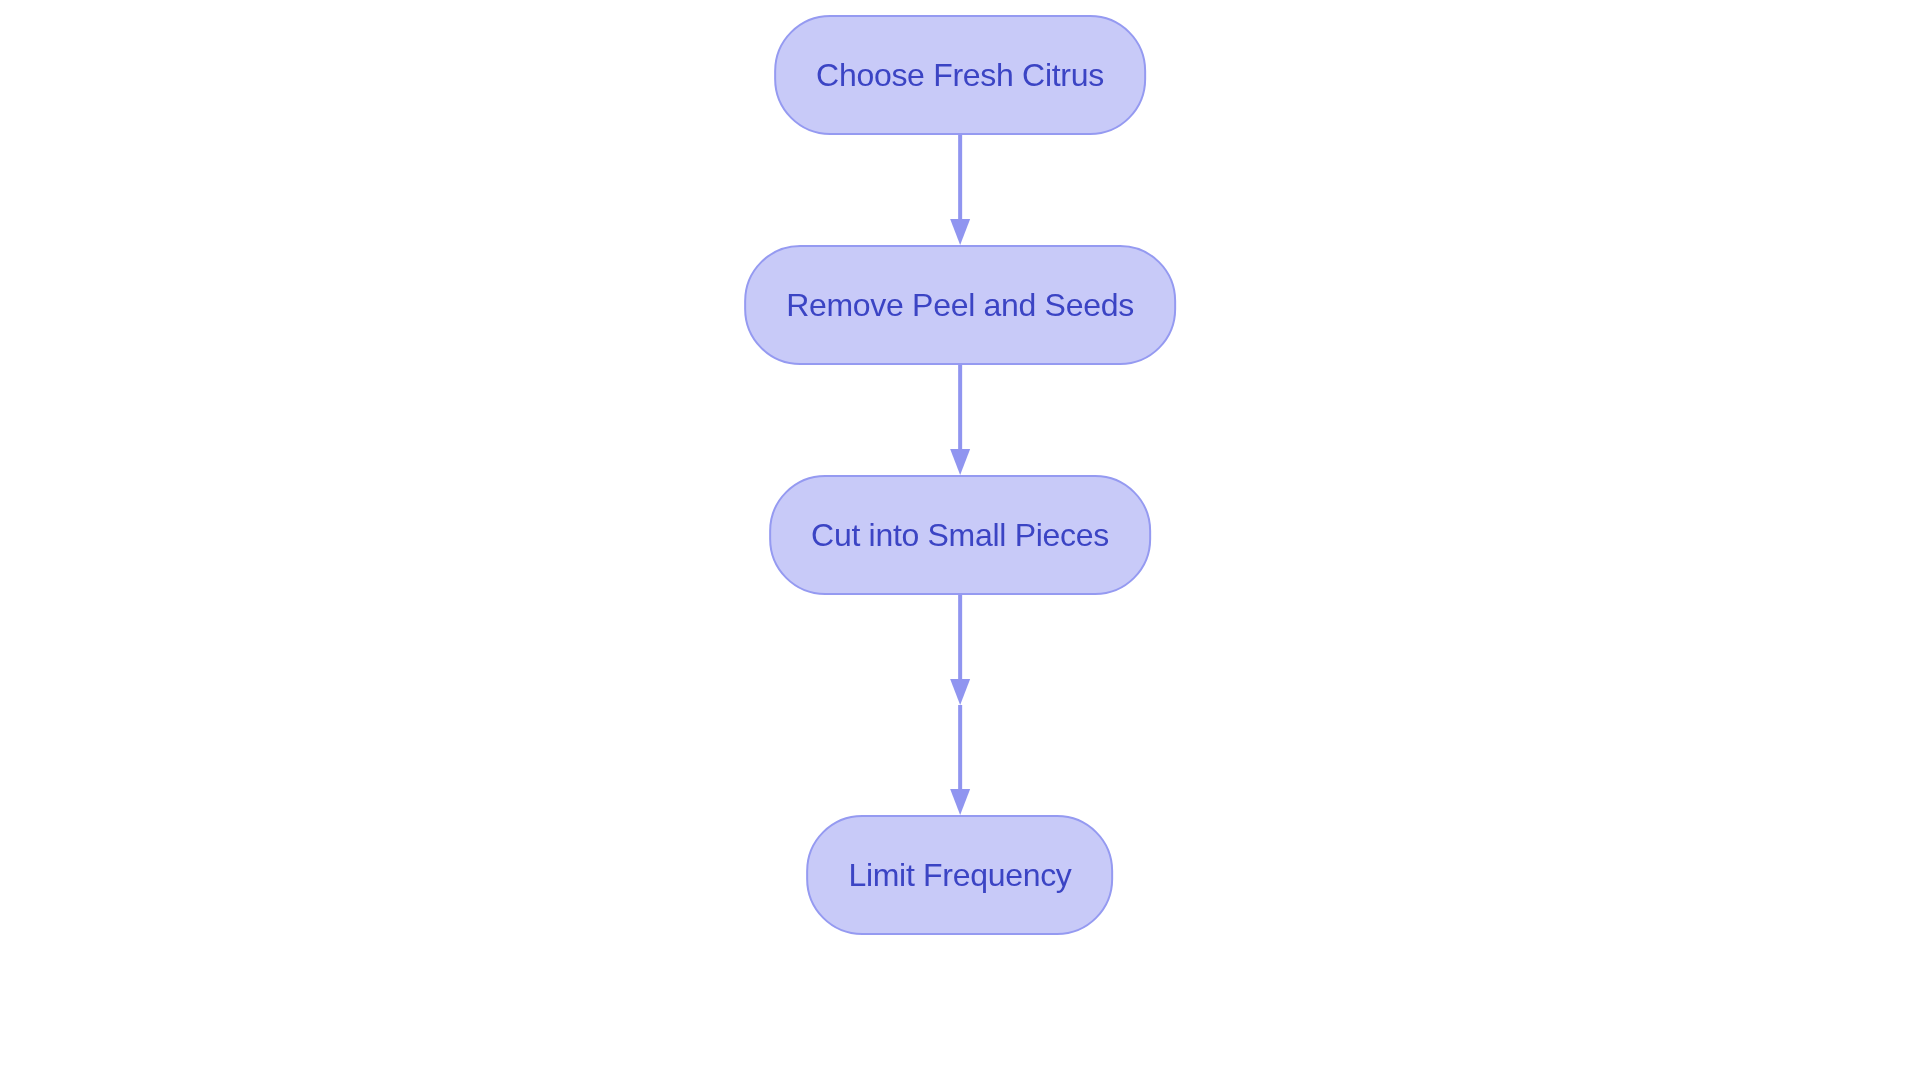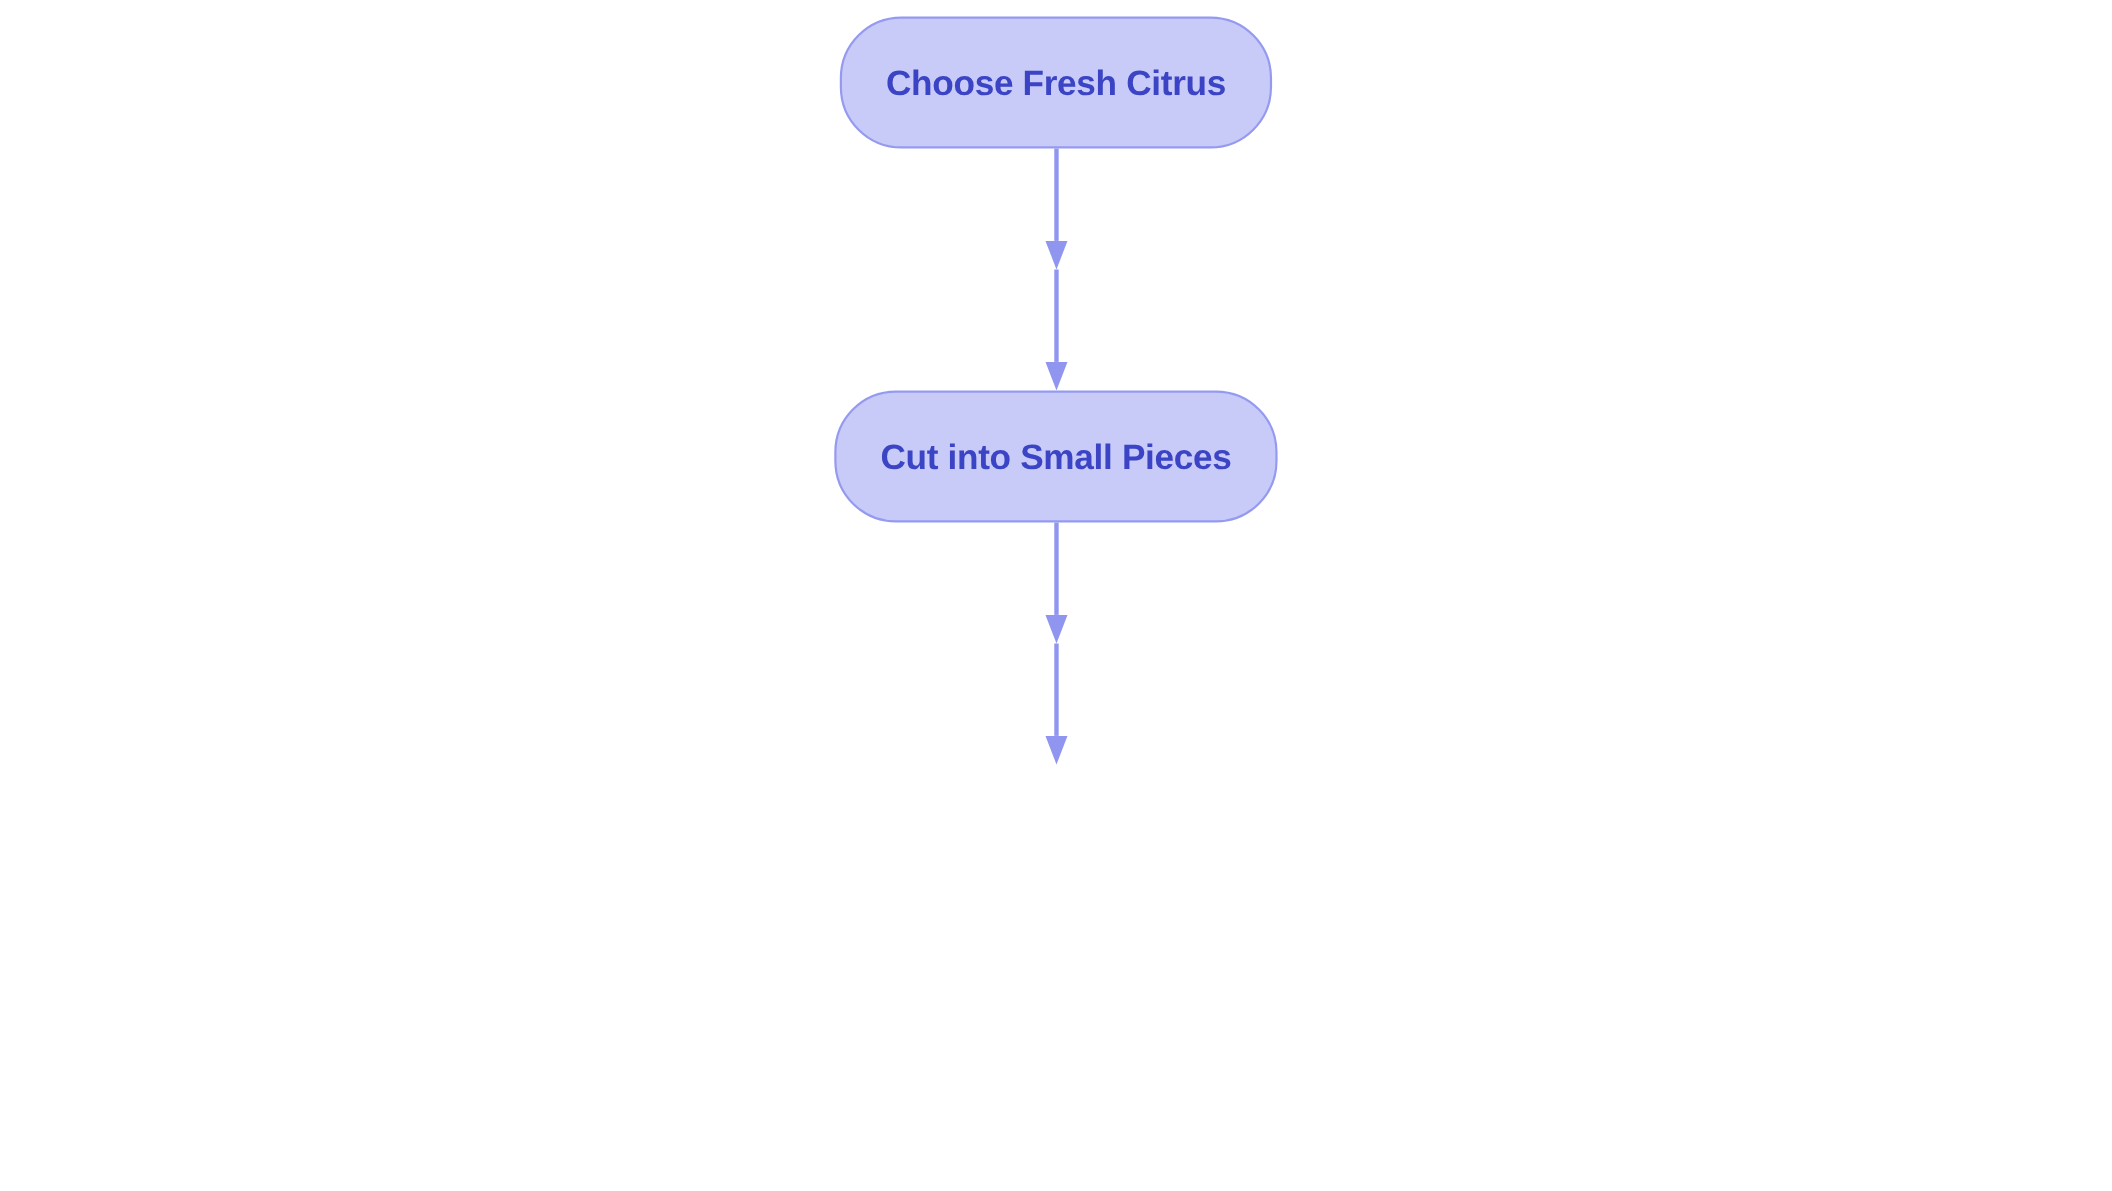--- a/index.html
+++ b/index.html
@@ -24,21 +24,20 @@
     background: var(--background);
   }
   .flow {
     position: absolute;
     top: 15px;
     left: 50%;
     transform: translateX(-50%);
     display: flex;
     flex-direction: column;
     align-items: center;
-    font-weight: bold;
   }
   .node {
     height: 120px;
     padding: 0 40px;
     border-radius: 56px;
     background: var(--node-fill);
     border: 2px solid var(--node-border);
     display: flex;
     align-items: center;
     justify-content: center;
@@ -76,20 +75,23 @@
 
     <div class="node">
       <span class="node-label">Choose Fresh Citrus</span>
     </div>
 
     <div class="connector">
       <div class="line"></div>
       <div class="head"></div>
     </div>
 
+    <div class="node">
+      <span class="node-label">Remove Peel and Seeds</span>
+    </div>
 
     <div class="connector">
       <div class="line"></div>
       <div class="head"></div>
     </div>
 
     <div class="node">
       <span class="node-label">Cut into Small Pieces</span>
     </div>
 
@@ -97,15 +99,18 @@
       <div class="line"></div>
       <div class="head"></div>
     </div>
 
 
     <div class="connector">
       <div class="line"></div>
       <div class="head"></div>
     </div>
 
+    <div class="node">
+      <span class="node-label">Limit Frequency</span>
+    </div>
 
   </div>
 </div>
 
 </body></html>

